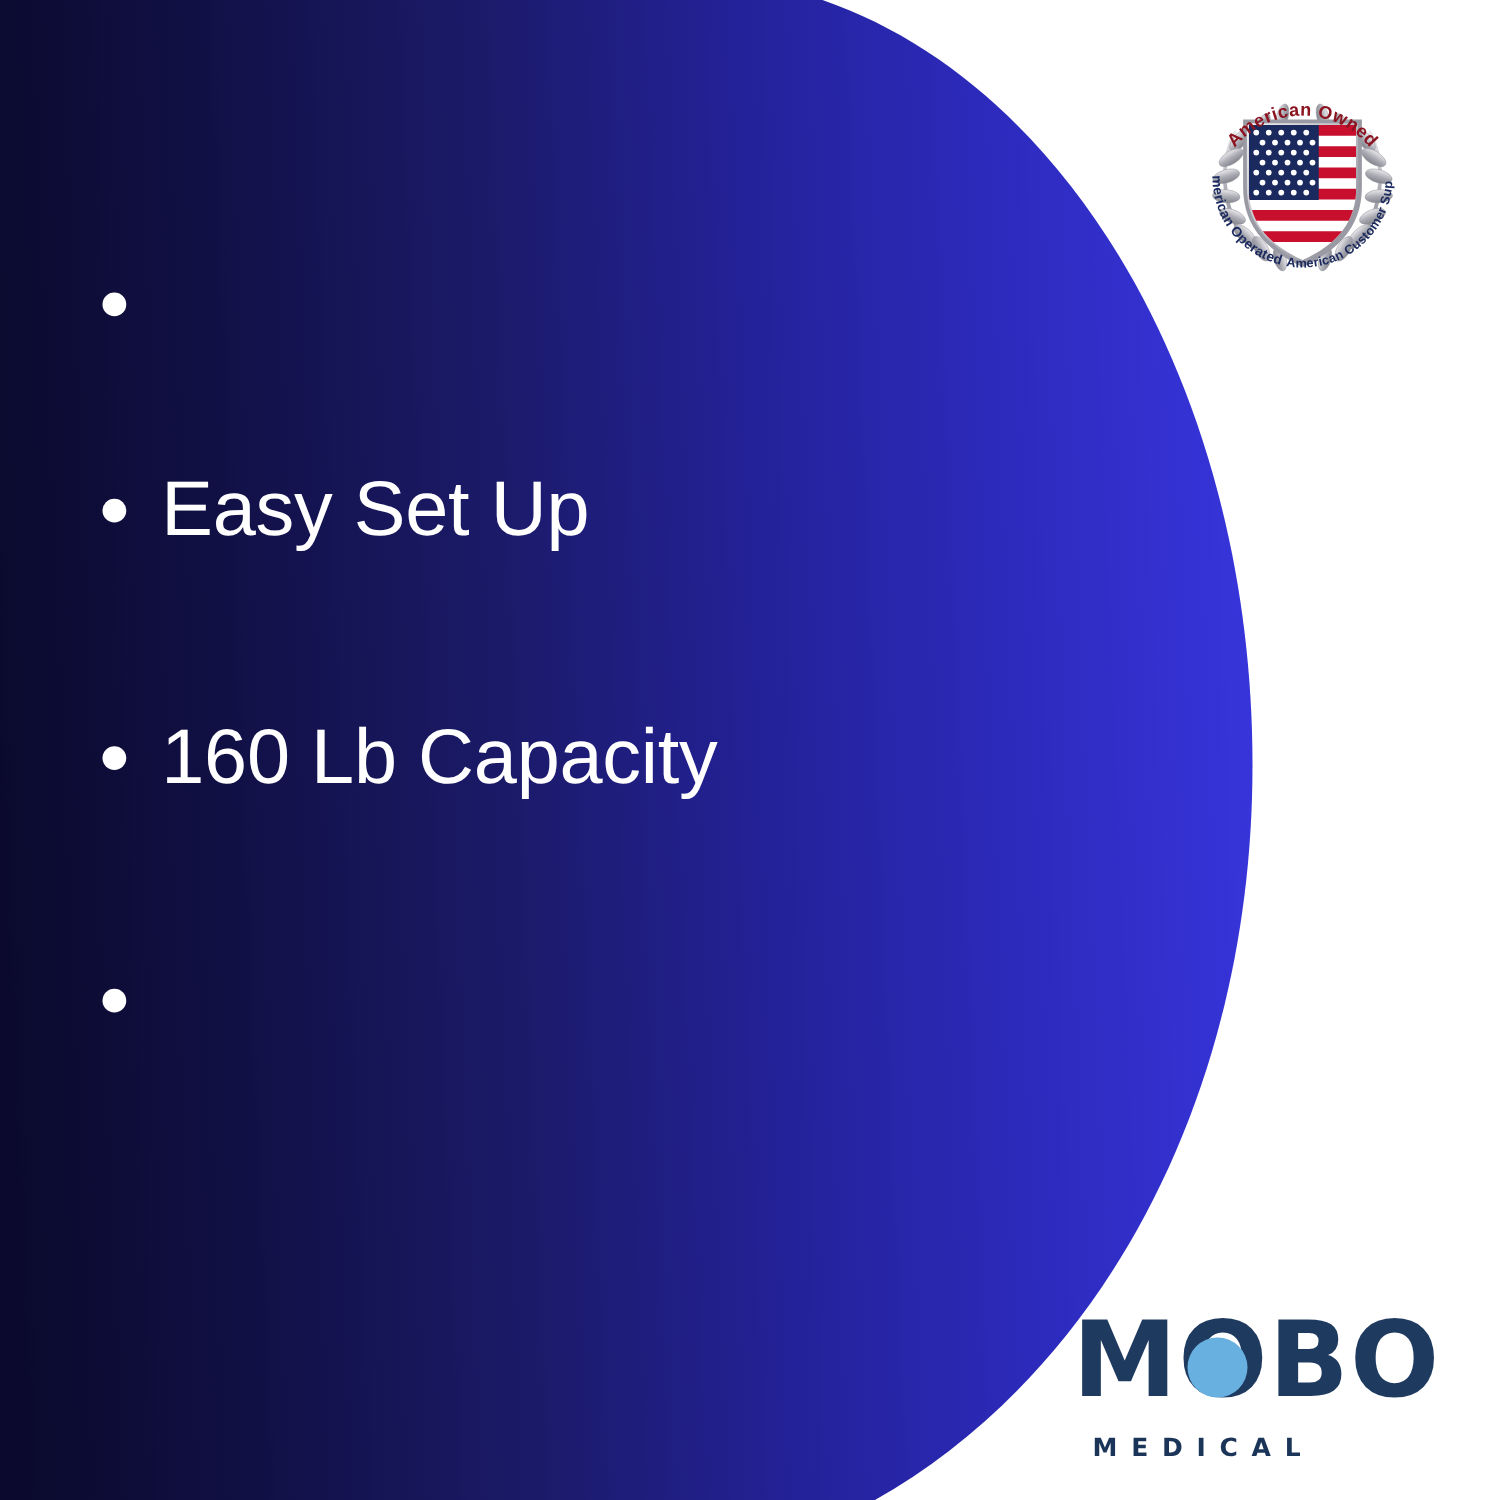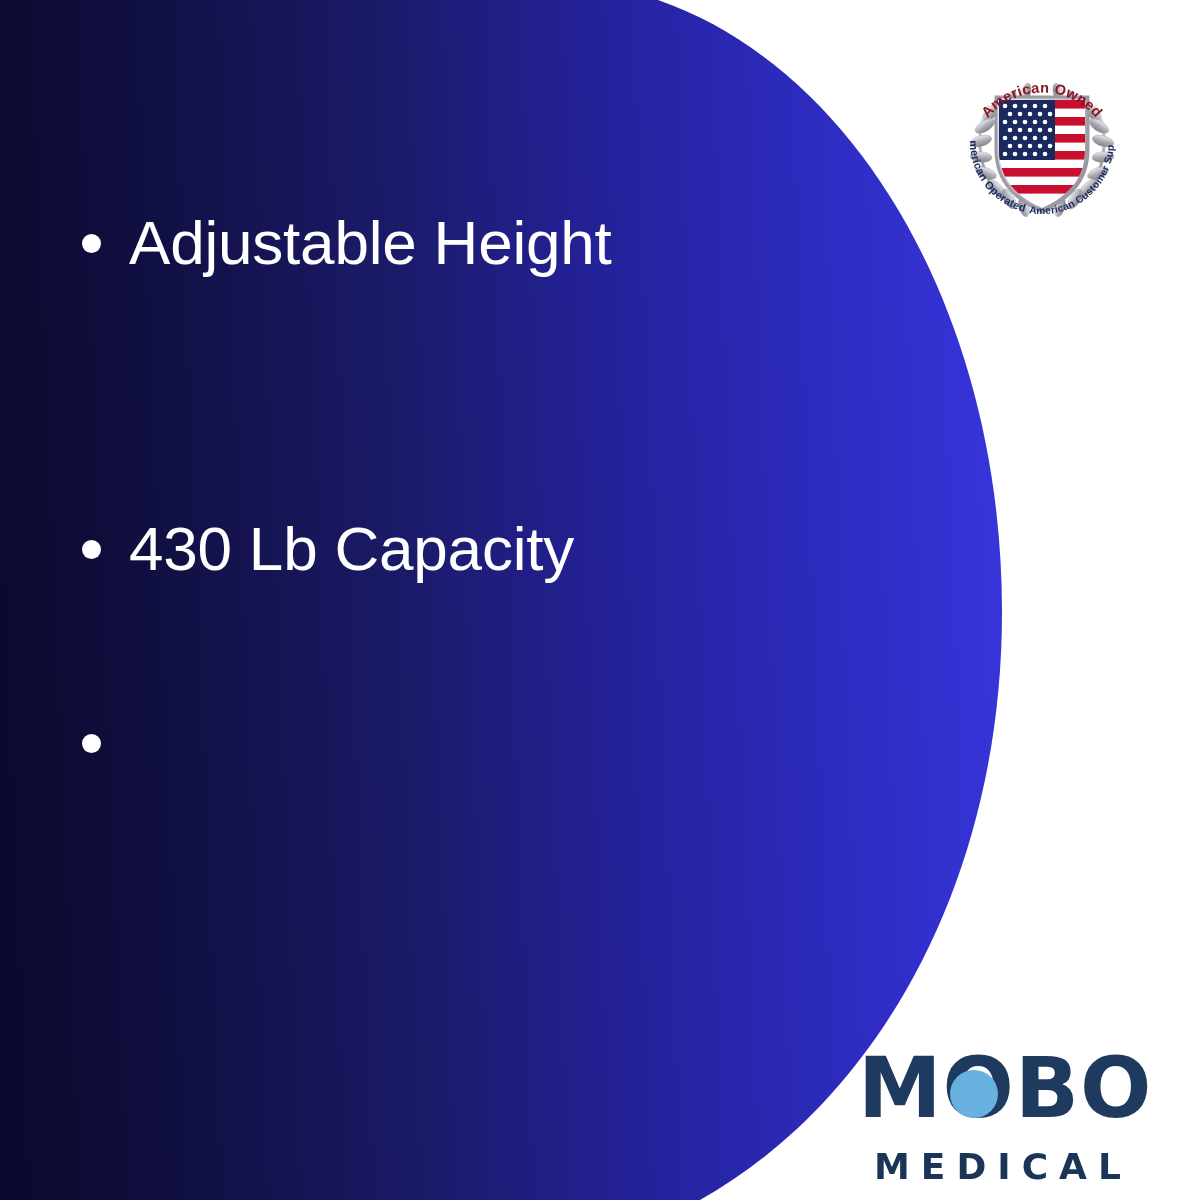--- a/index.html
+++ b/index.html
@@ -93,21 +93,21 @@
     left: 98px;
     top: 24px;
     width: 48px;
     height: 48px;
     border-radius: 50%;
     background: #68b0e0;
   }
   .logo-sub {
     font-family: "DejaVu Sans", sans-serif;
     font-weight: bold;
-    font-size: 36px;
+    font-size: 20px;
     color: #1b3558;
     letter-spacing: 11px;
     margin-top: 16px;
     margin-left: 22px;
     display: block;
   }
 </style>
 </head>
 <body>
 
@@ -126,29 +126,32 @@
         </linearGradient>
       </defs>
       <path d="M 0,0 L 658,0 C 860,70 1002,320 1002,612 C 1002,880 878,1100 700,1200 L 0,1200 Z" fill="url(#blobGrad)"></path>
     </svg>
   </div>
 
   <div class="bullets">
 
     <div class="bullet-row">
       <span class="bullet-dot"></span>
-      <span class="bullet-text">Adjustable Height</span>
     </div>
     <div class="gap-1"></div>
 
+    <div class="bullet-row">
+      <span class="bullet-dot"></span>
+      <span class="bullet-text">Easy Set Up</span>
+    </div>
     <div class="gap-2"></div>
 
     <div class="bullet-row">
       <span class="bullet-dot"></span>
-      <span class="bullet-text">430 Lb Capacity</span>
+      <span class="bullet-text">160 Lb Capacity</span>
     </div>
     <div class="gap-3"></div>
 
     <div class="bullet-row">
       <span class="bullet-dot"></span>
     </div>
 
   </div>
 
   <div class="badge">

